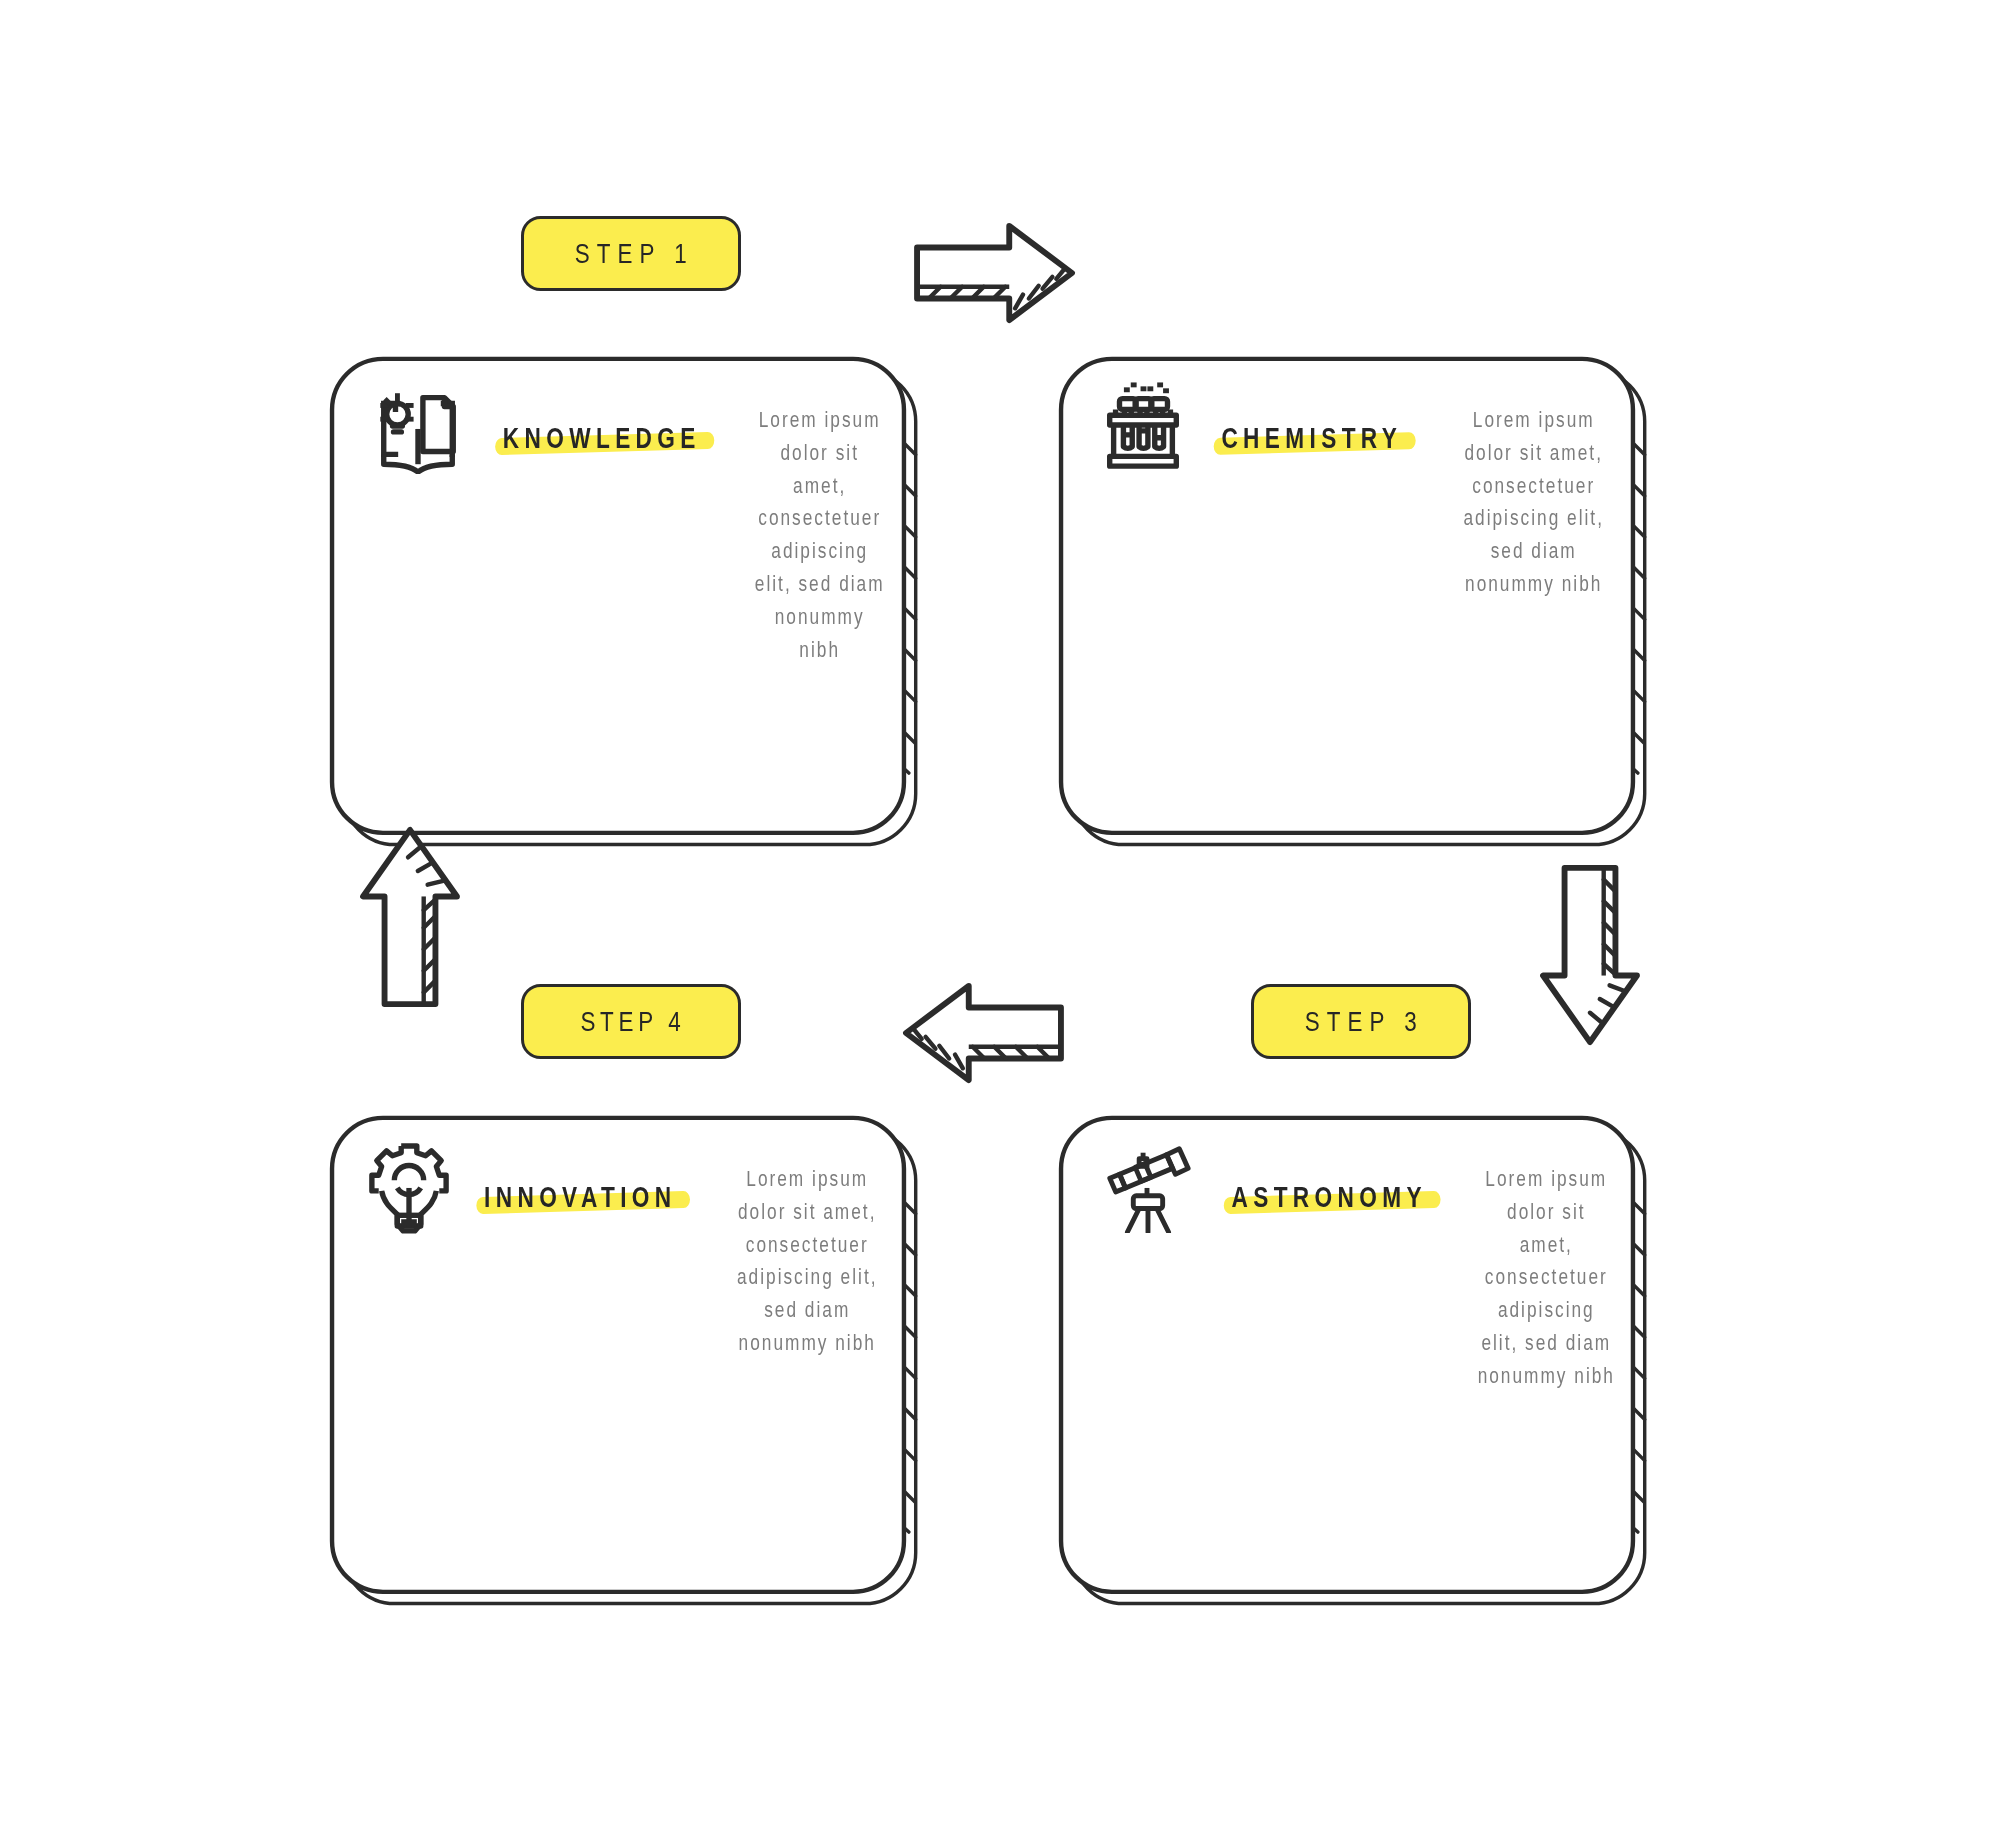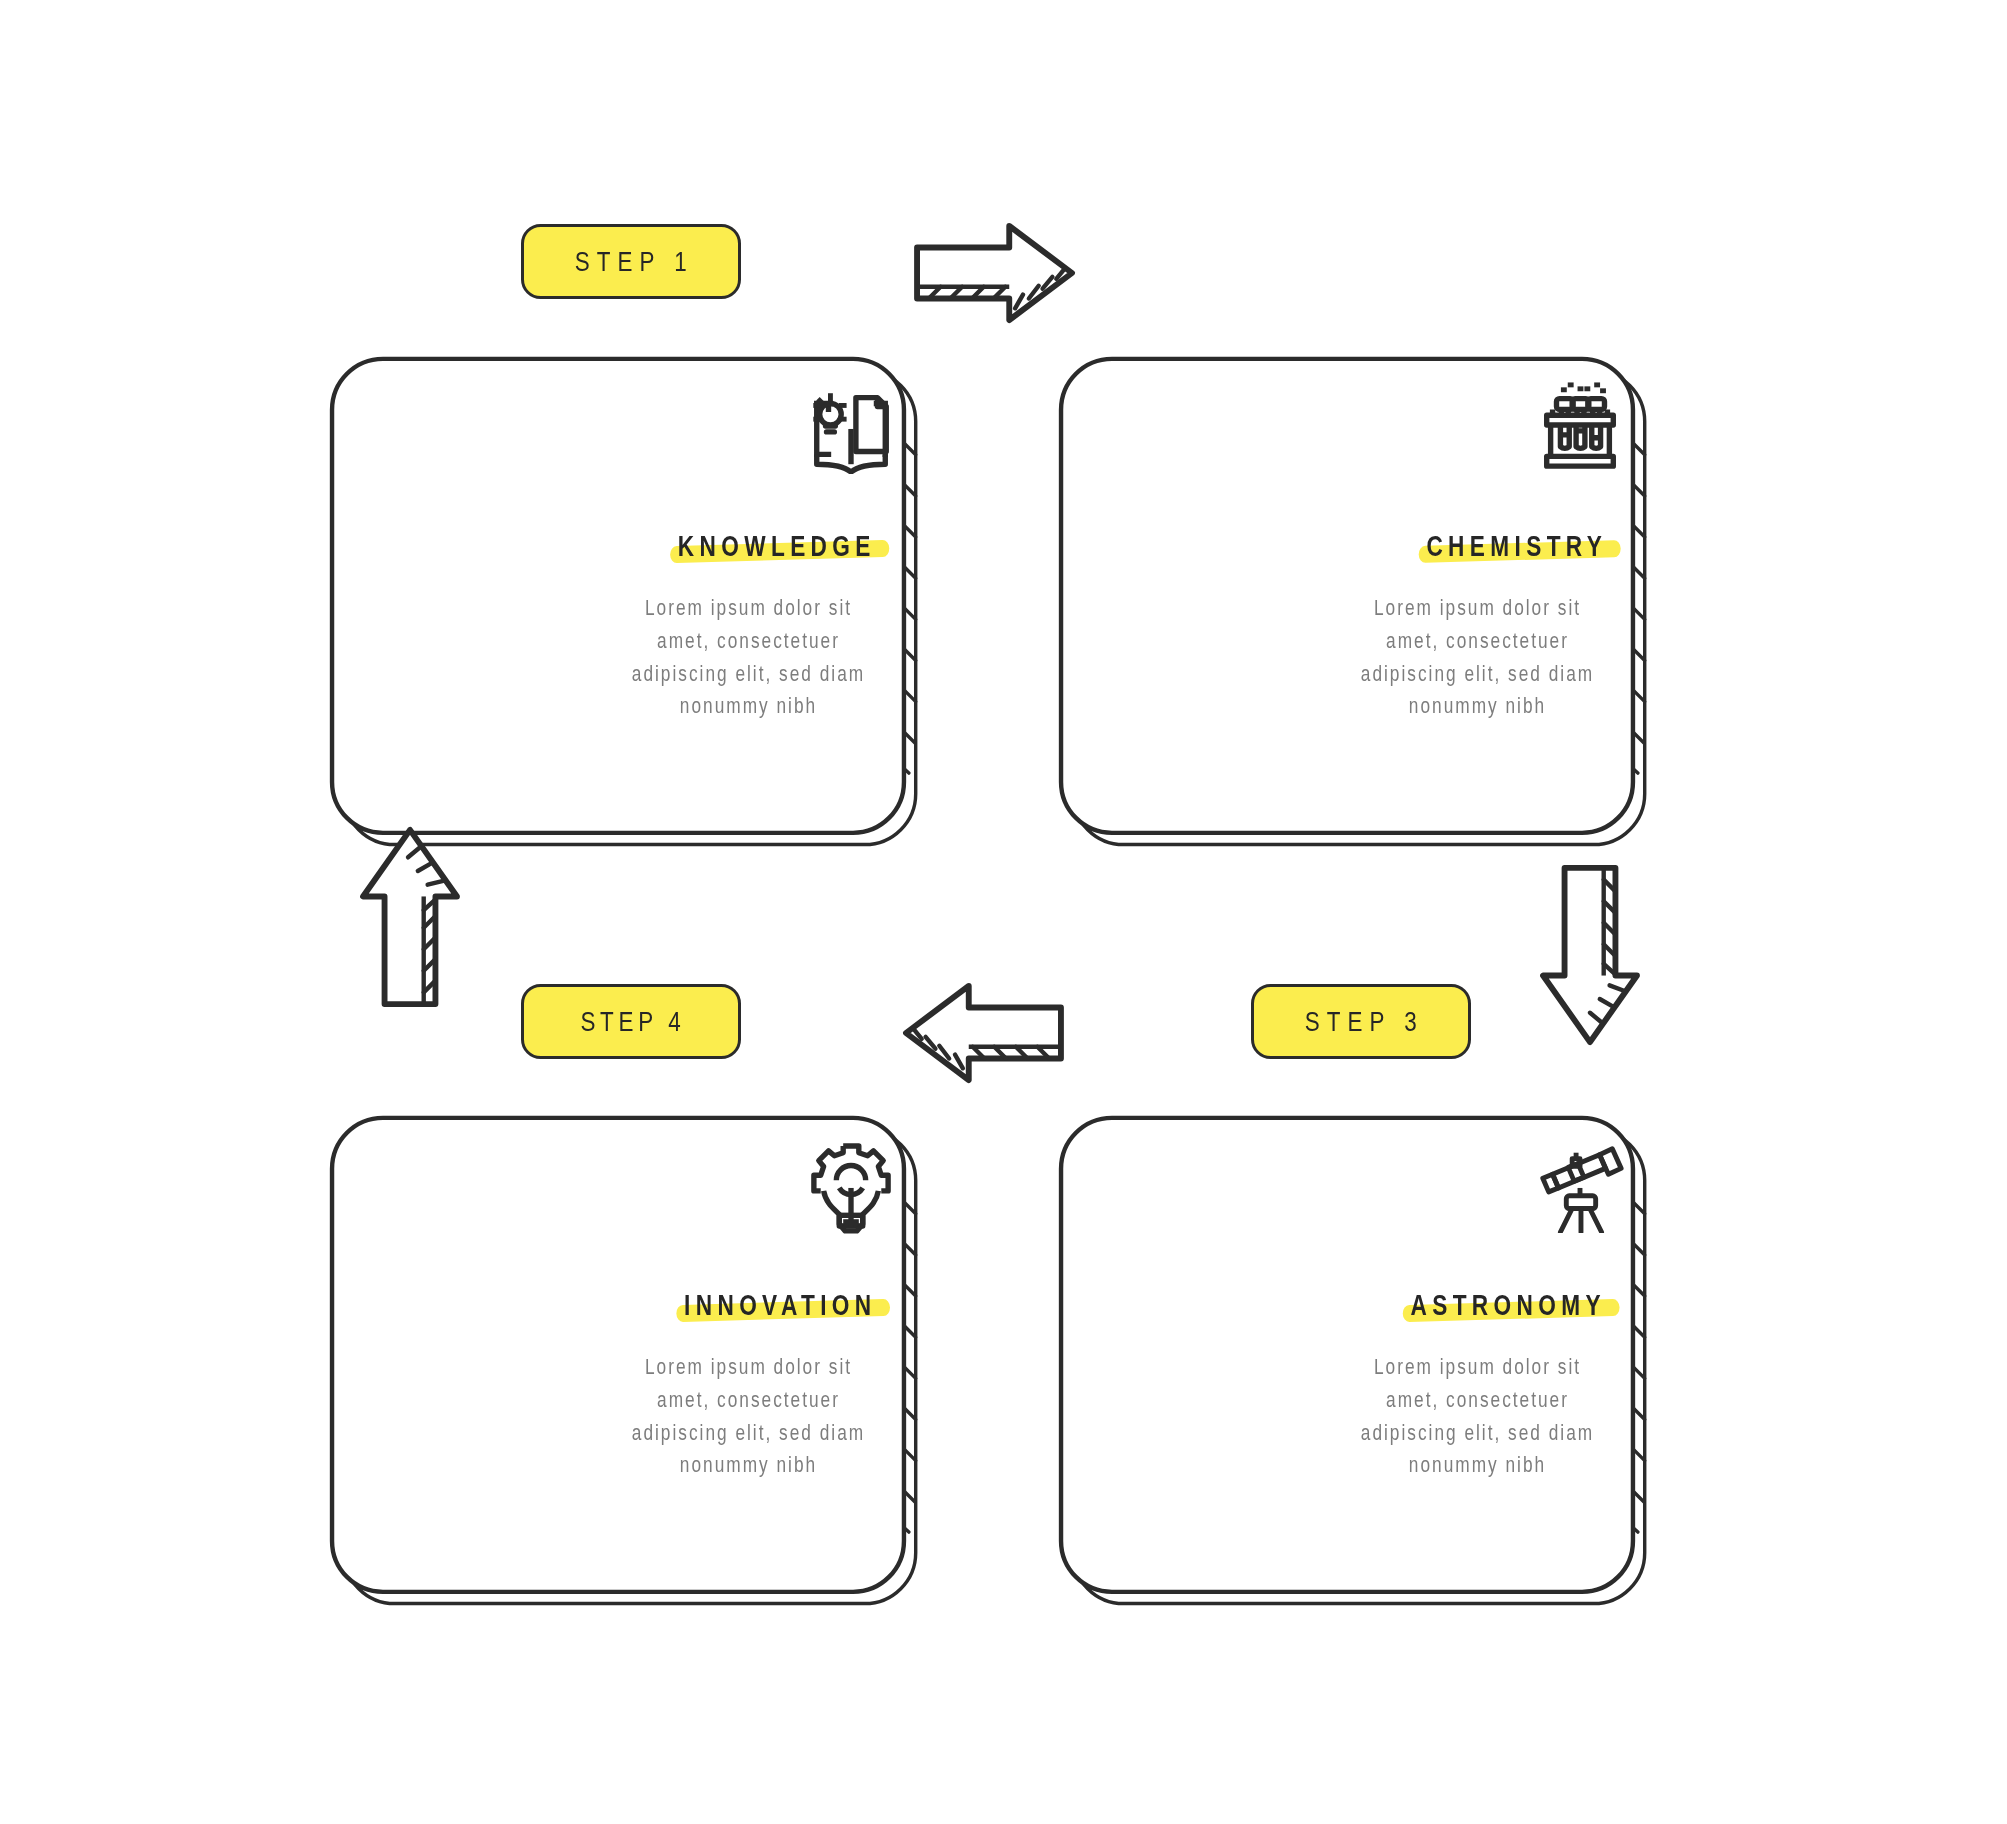--- a/index.html
+++ b/index.html
@@ -28,27 +28,27 @@
   .card .frame-svg {
     position: absolute;
     left: 0;
     top: 0;
     width: 100%;
     height: 100%;
     overflow: visible;
   }
   .card-body {
     position: absolute;
-    left: 6px;
+    left: 0;
     top: 0;
     width: 537px;
     height: 545px;
     display: flex;
-    flex-direction: column;
-    align-items: flex-end;
+    flex-direction: row;
+    align-items: flex-start;
     box-sizing: border-box;
     padding-top: 116px;
   }
   .icon-wrap {
     width: 118px;
     height: 108px;
     display: flex;
     align-items: center;
     justify-content: center;
   }
@@ -184,21 +184,21 @@
           </g>
         </svg>
       </div>
       <div class="card-title">
         <span class="hl"></span>
         <span>KNOWLEDGE</span>
       </div>
       <div class="card-desc">Lorem ipsum dolor sit amet, consectetuer adipiscing elit, sed diam nonummy nibh</div>
     </div>
   </div>
-  <div class="step-pill" style="left:521px; top:224px;">
+  <div class="step-pill" style="left:521px; top:216px;">
     <span>STEP 1</span>
   </div>
 
   <div class="card" style="left:1096px; top:257px;">
     <svg class="shadow-svg" viewBox="0 0 560 580">
       <path d="M16 104 h480 a52 52 0 0 1 52 52 v380 a52 52 0 0 1 -52 52 h-480 a52 52 0 0 1 -52 -52 v-380 a52 52 0 0 1 52 -52 z" transform="translate(12,12)" fill="none" stroke="#2B2B2B" stroke-width="3.5"></path>
       <g stroke="#2B2B2B" stroke-width="3.5" stroke-linecap="round">
         <line x1="548" y1="190" x2="560" y2="202"></line>
           <line x1="548" y1="232" x2="560" y2="244"></line>
         <line x1="548" y1="274" x2="560" y2="286"></line>

